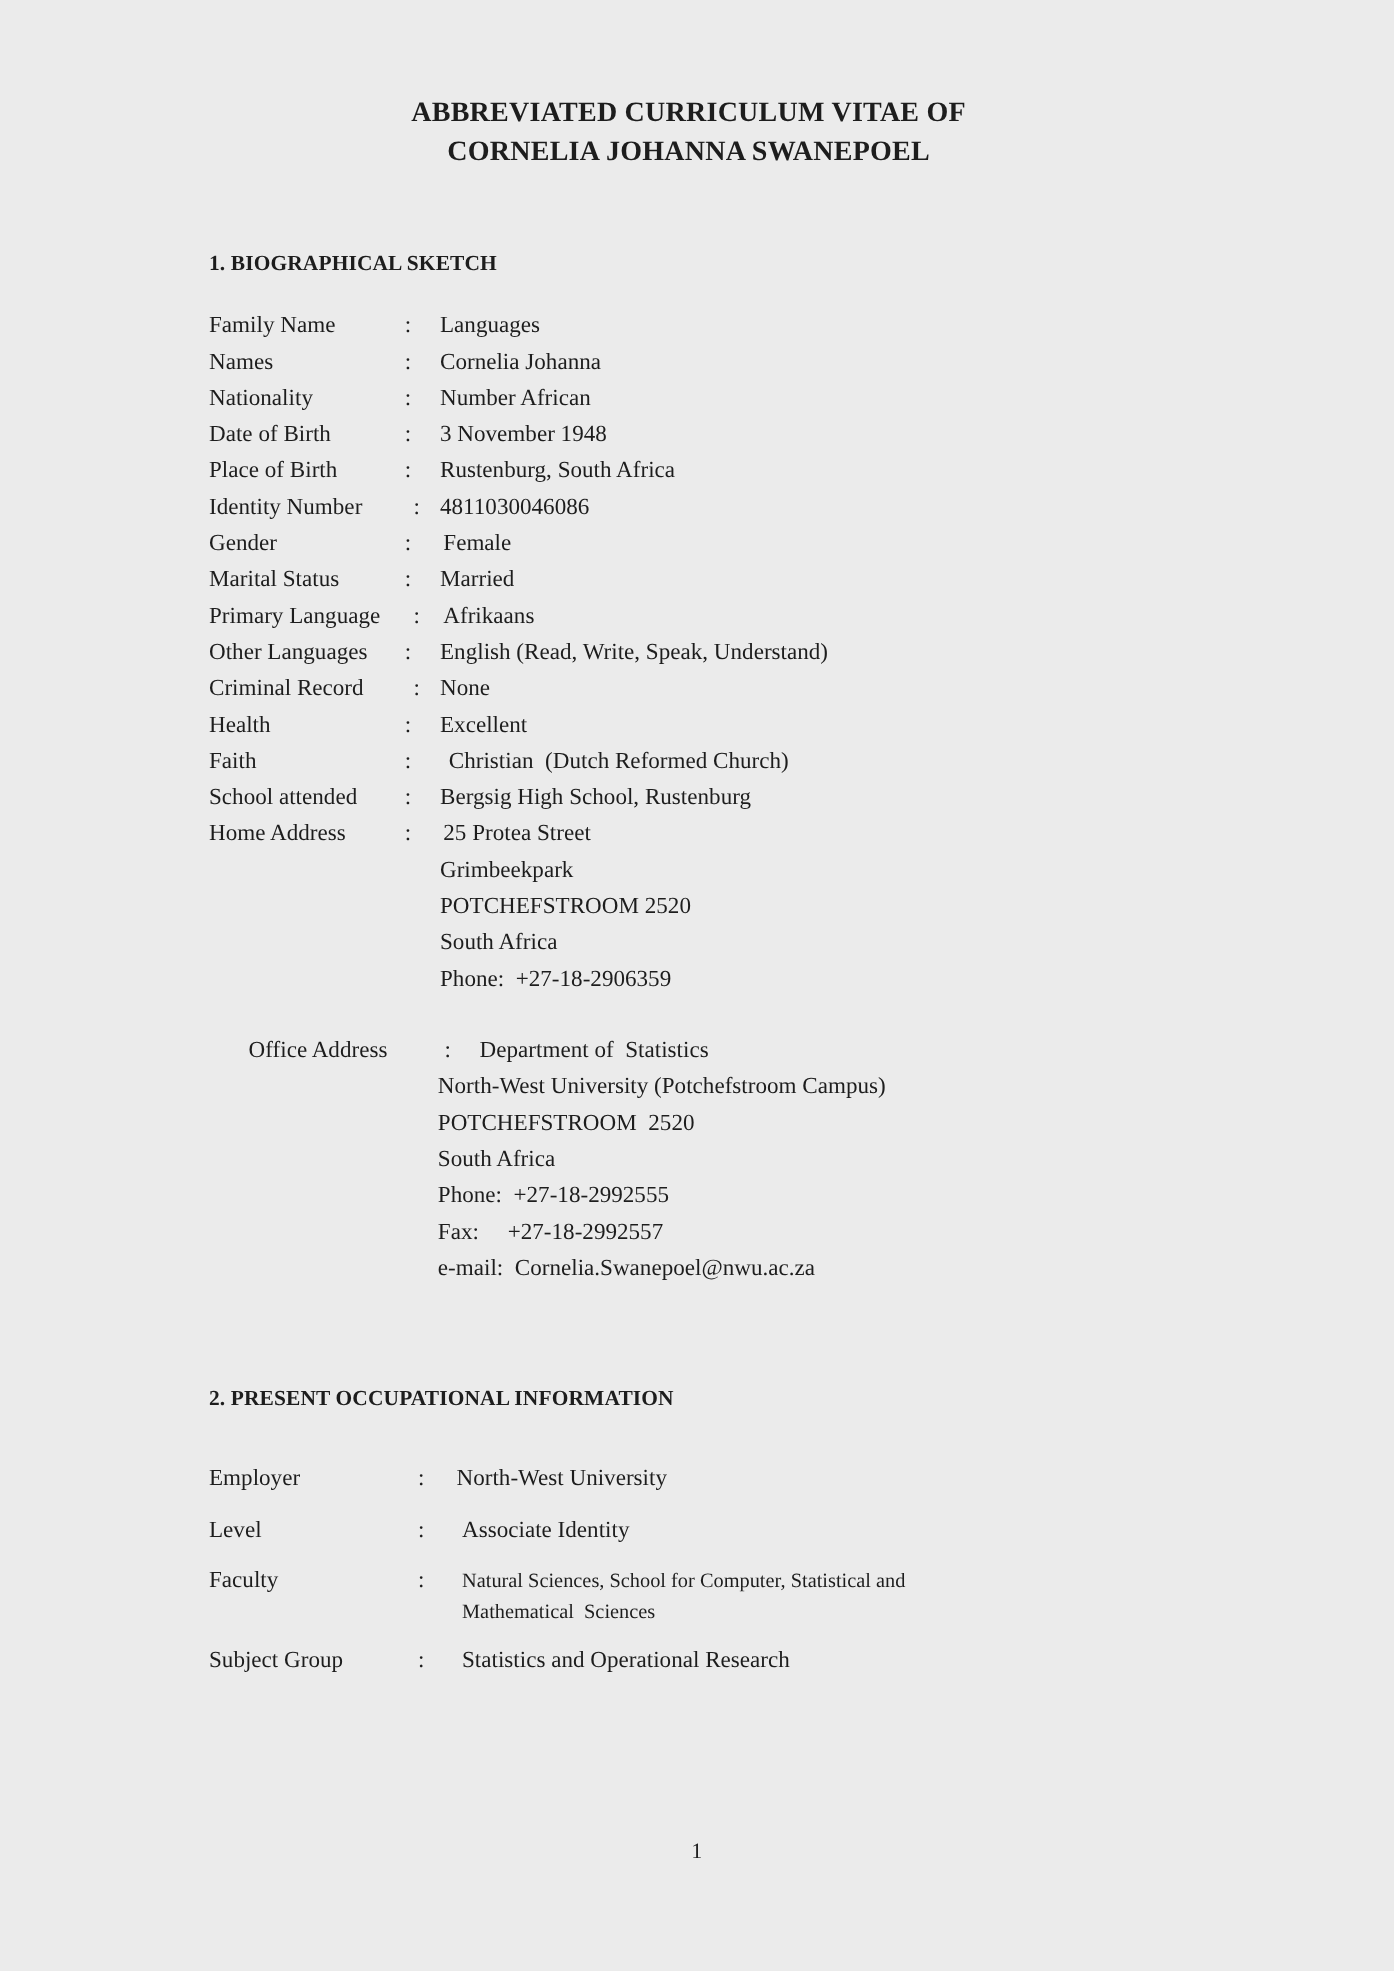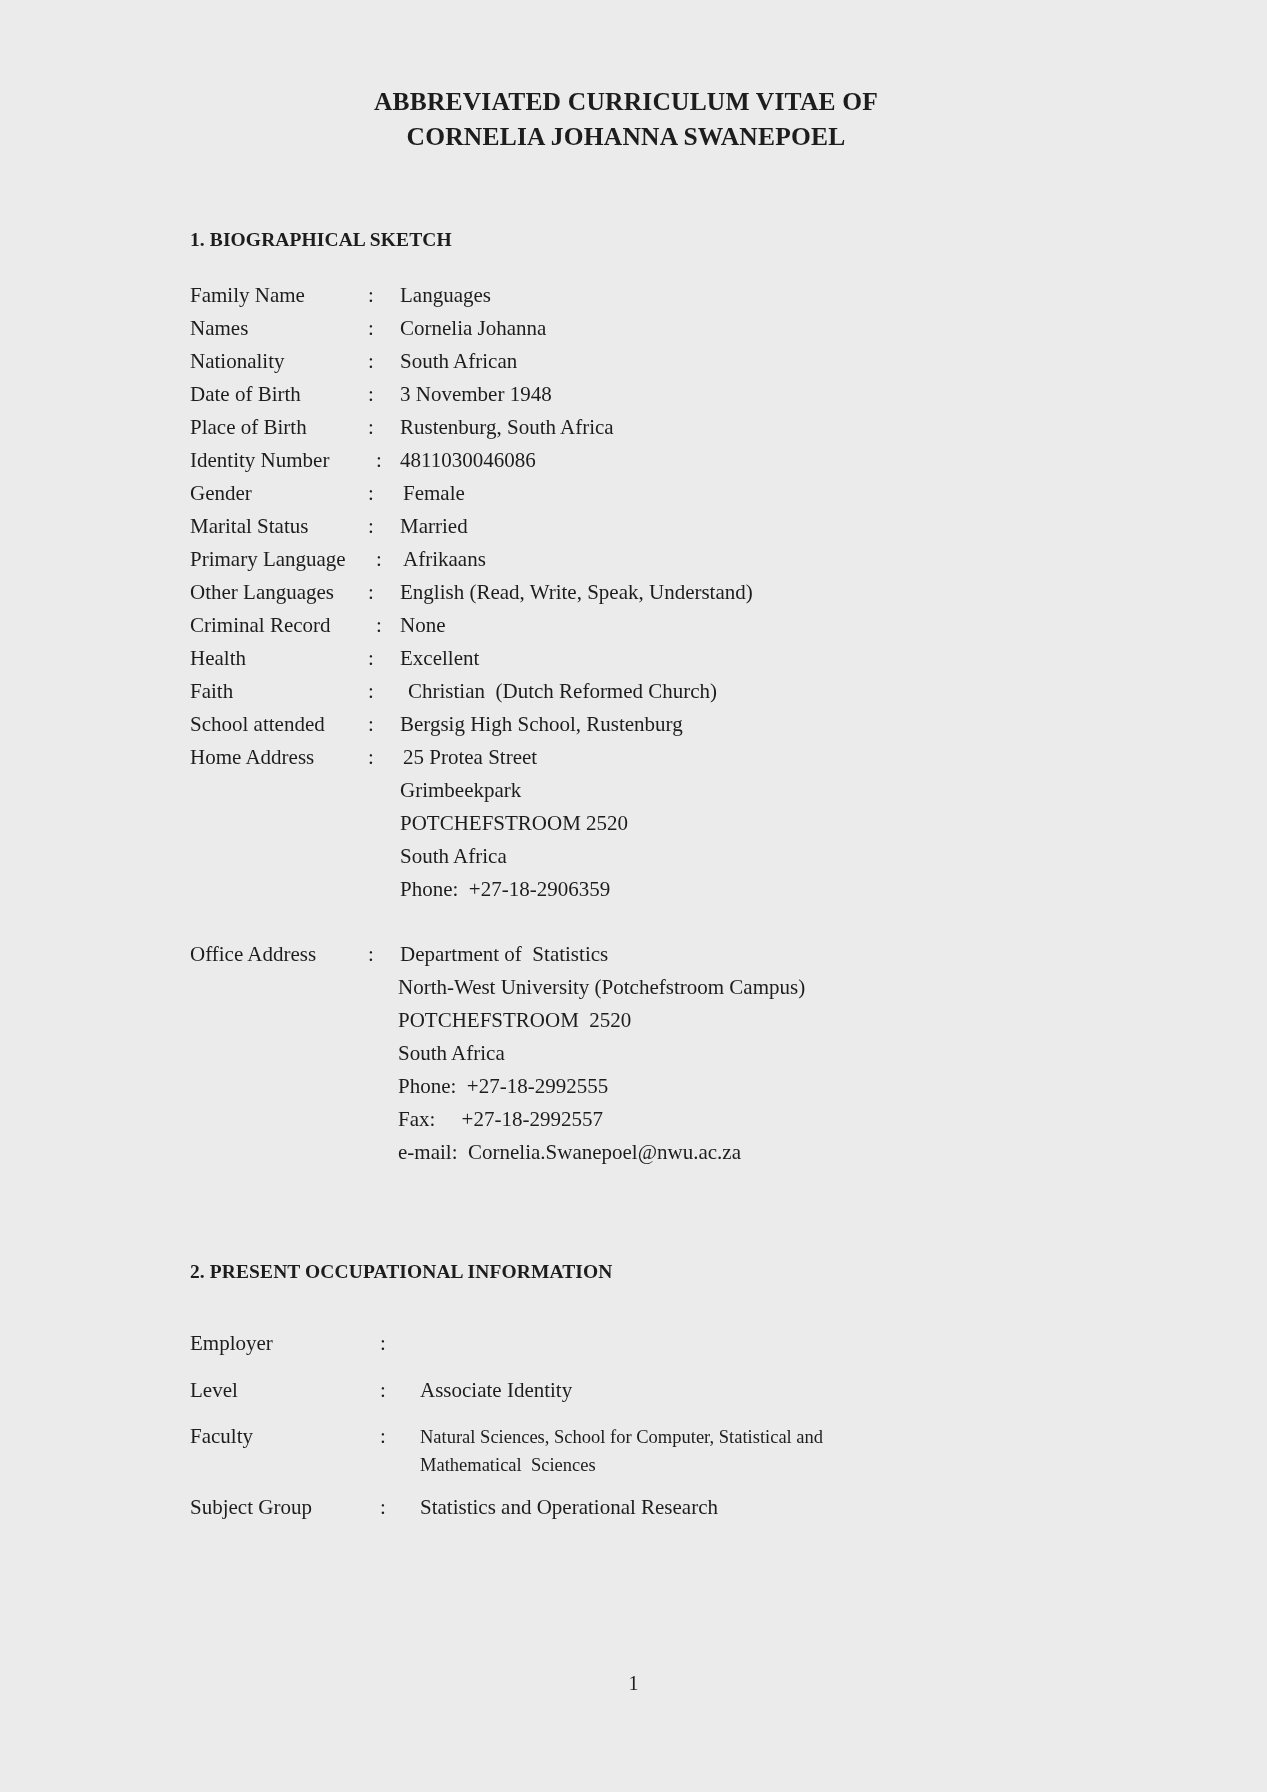--- a/index.html
+++ b/index.html
@@ -99,20 +99,21 @@
   }
   .cont-text { flex: 1 1 auto; }
 
   #bio-fields { margin-top: 28px; }
 
   
   #office-block { margin-top: 32px; }
   #office-block .field-label {
     width: 178px;
     flex: 0 0 178px;
+    margin-left: 36px;
   }
   #office-block .cont-spacer {
     width: 208px;
     flex: 0 0 208px;
   }
 
   
   #section2 { margin-top: 92px; }
   #occ-fields { margin-top: 30px; }
   #occ-fields .field-label {
@@ -171,21 +172,21 @@
 
       <div class="field-row">
         <span class="field-label">Names</span>
         <span class="field-colon">:</span>
         <span class="field-value">Cornelia Johanna</span>
       </div>
 
       <div class="field-row">
         <span class="field-label">Nationality</span>
         <span class="field-colon">:</span>
-        <span class="field-value">South African</span>
+        <span class="field-value">Number African</span>
       </div>
 
       <div class="field-row">
         <span class="field-label">Date of Birth</span>
         <span class="field-colon">:</span>
         <span class="field-value">3 November 1948</span>
       </div>
 
       <div class="field-row">
         <span class="field-label">Place of Birth</span>
@@ -304,20 +305,21 @@
     </div>
 
     <div id="section2">
       <h2 class="section-heading" id="sec2-heading">2. PRESENT OCCUPATIONAL INFORMATION</h2>
 
       <div class="fields" id="occ-fields">
 
         <div class="field-row">
           <span class="field-label">Employer</span>
           <span class="field-colon">:</span>
+          <span class="field-value indent-sm">North-West University</span>
         </div>
 
         <div class="field-row">
           <span class="field-label">Level</span>
           <span class="field-colon">:</span>
           <span class="field-value indent-md">Associate Identity</span>
         </div>
 
         <div class="field-row tight">
           <span class="field-label">Faculty</span>

